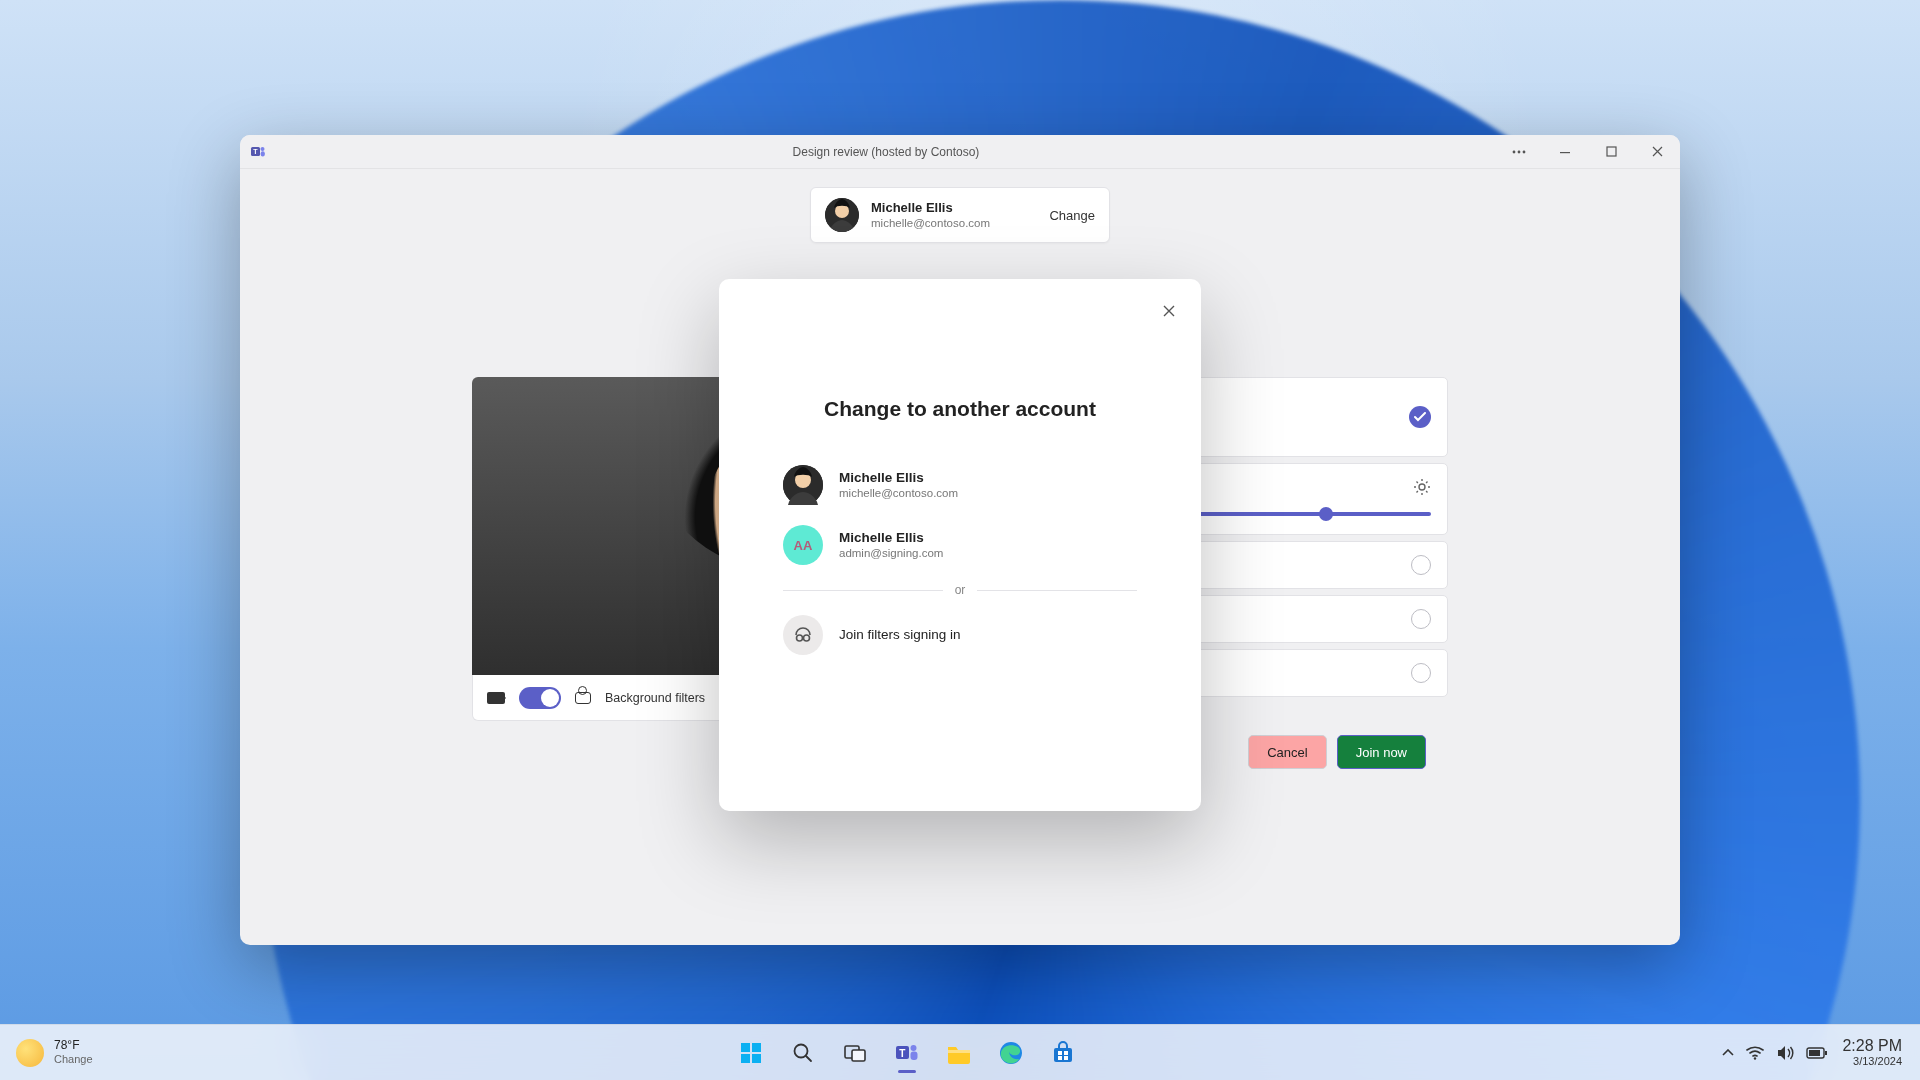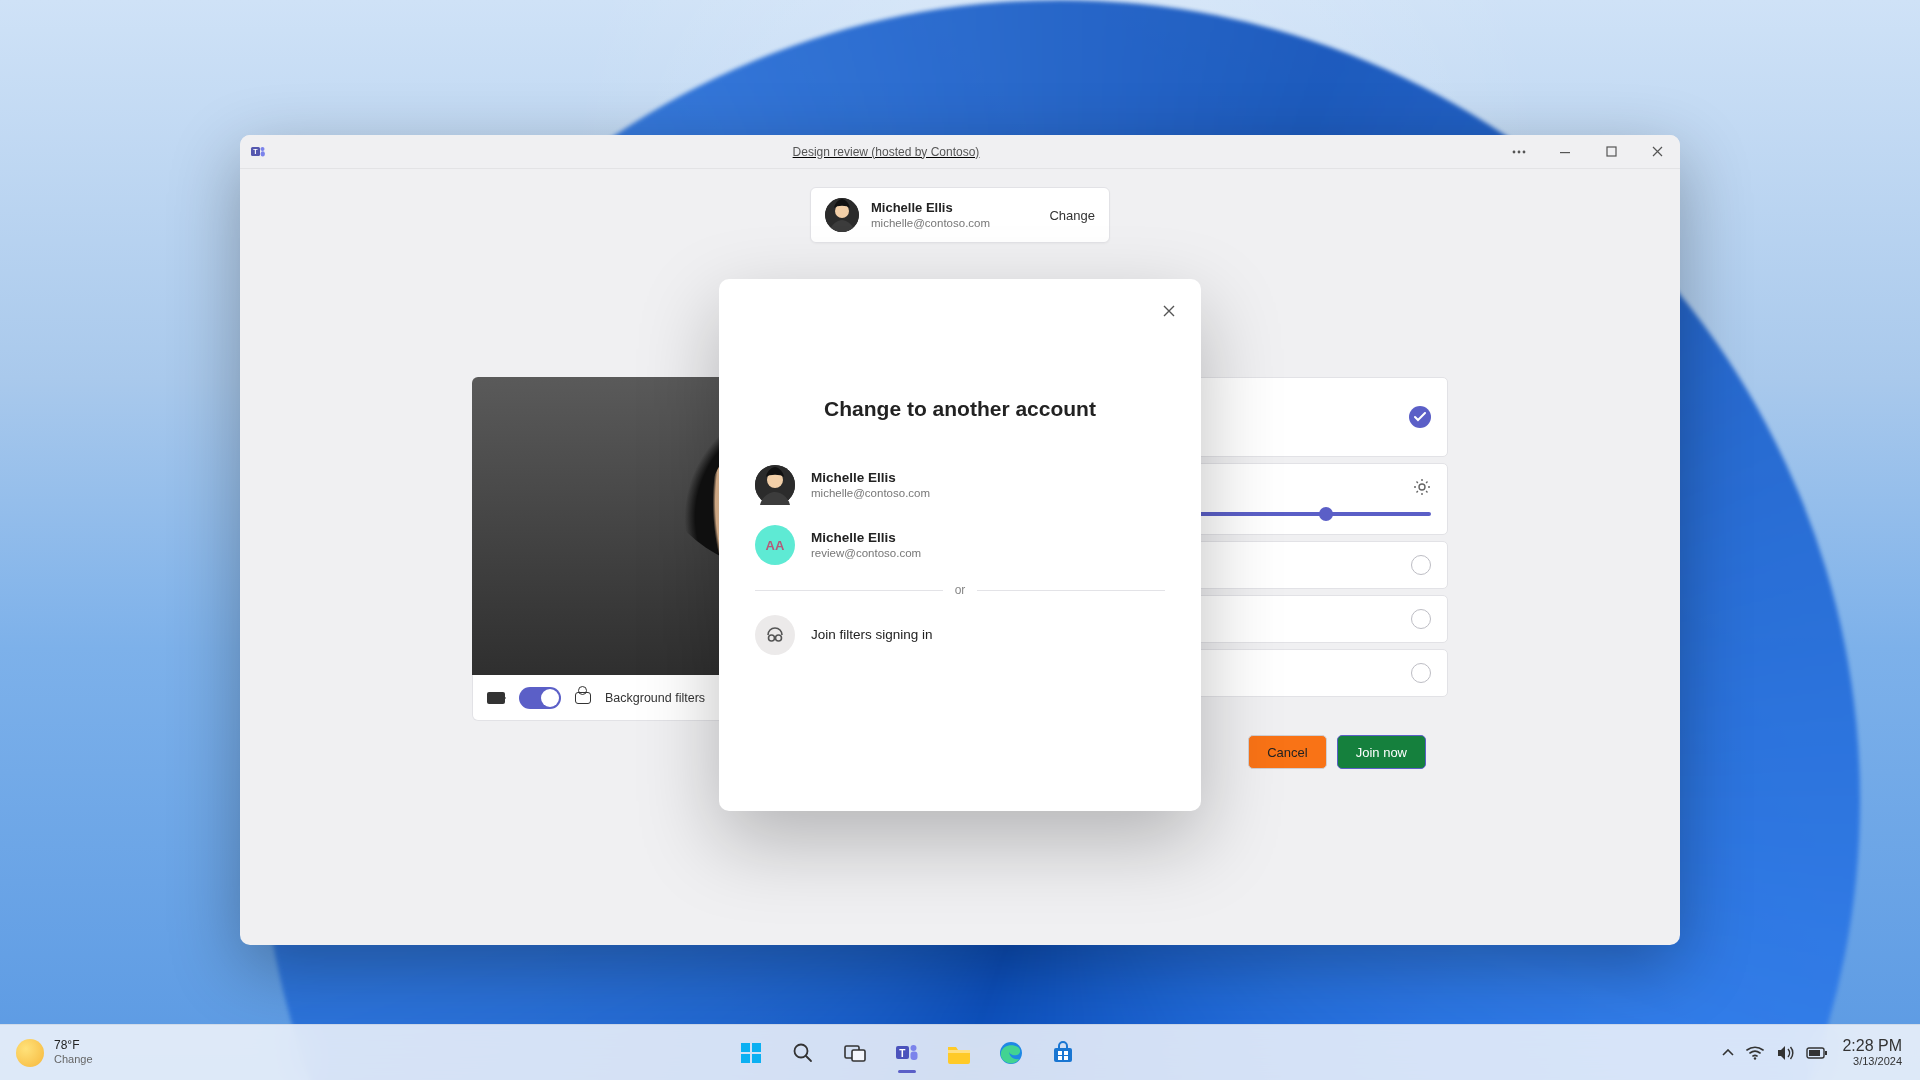--- a/index.html
+++ b/index.html
@@ -31,21 +31,20 @@
 
 .app-window {
   position: absolute;
   left: 240px; top: 135px;
   width: 1440px; height: 810px;
   background: #f0f0f2;
   border-radius: 10px;
   box-shadow: 0 22px 70px rgba(0,0,0,0.30);
   overflow: hidden;
   z-index:1;
-  text-decoration:underline;
 }
 
 
 .titlebar {
   height: 34px;
   display:flex; align-items:center;
   background:#f0f0f2;
   border-bottom:1px solid rgba(0,0,0,0.05);
 }
 .app-icon { width:36px; display:flex; align-items:center; justify-content:center; color:#5558af;}
@@ -114,30 +113,30 @@
 .gear{width:18px;height:18px;color:#666;}
 .sett-row.withslider{flex-direction:column;align-items:stretch;padding:14px 16px 18px;}
 .slider-wrap{display:flex;align-items:center;justify-content:flex-end;width:100%;}
 .slider{position:relative;width:100%;height:4px;background:#5b5fc7;border-radius:2px;margin-top:16px;}
 .slider::after{content:"";position:absolute;right:22%;top:-5px;width:14px;height:14px;border-radius:50%;background:#5b5fc7;}
 
 .actions{
   position:absolute; right:254px; bottom:176px;
   display:flex; gap:10px;
 }
-.btn{height:34px;padding:0 18px;border-radius:5px;font-size:13px;display:flex;align-items:center;border:1px solid #cfcfd4;background:#f97316;color:#222;}
+.btn{height:34px;padding:0 18px;border-radius:5px;font-size:13px;display:flex;align-items:center;border:1px solid #cfcfd4;background:#fca5a5;color:#222;}
 .btn.primary{background:#15803d;border-color:#5b5fc7;color:#fff;}
 
 
 .modal-scrim{ position:absolute; inset:0; z-index:5; }
 .modal{
   position:absolute; left:50%; top:110px; transform:translateX(-50%);
   width:482px; height:532px; background:#fff; border-radius:10px;
   box-shadow:0 30px 80px rgba(0,0,0,0.25);
-  padding:28px 36px;
+  padding:28px 64px;
 }
 .modal-close{position:absolute;right:18px;top:18px;width:28px;height:28px;display:flex;align-items:center;justify-content:center;color:#555;border-radius:4px;}
 .modal h1{font-size:21px;font-weight:600;color:#222;text-align:center;margin-top:90px;margin-bottom:34px;}
 .acct{display:flex;align-items:center;gap:16px;padding:10px 0;}
 .acct-avatar{width:40px;height:40px;border-radius:50%;flex:none;display:flex;align-items:center;justify-content:center;font-size:13px;font-weight:600;}
 .acct-avatar.photo{background:#333;}
 .acct-avatar.initials{background:#5eead4;color:#b35c7a;}
 .acct-avatar.add{background:#5b5fc7;color:#fff;}
 .acct-avatar.anon{background:#eceaea;color:#555;}
 .acct-txt{line-height:1.3;}
@@ -303,21 +302,21 @@
             <div class="acct-txt">
               <div class="acct-name">Michelle Ellis</div>
               <div class="acct-email">michelle@contoso.com</div>
             </div>
           </div>
 
           <div class="acct">
             <div class="acct-avatar initials">AA</div>
             <div class="acct-txt">
               <div class="acct-name">Michelle Ellis</div>
-              <div class="acct-email">review@contoso.com</div>
+              <div class="acct-email">admin@signing.com</div>
             </div>
           </div>
 
 
           <div class="divider">
               <span>or</span>
             </div>
 
           <div class="acct">
             <div class="acct-avatar anon">

